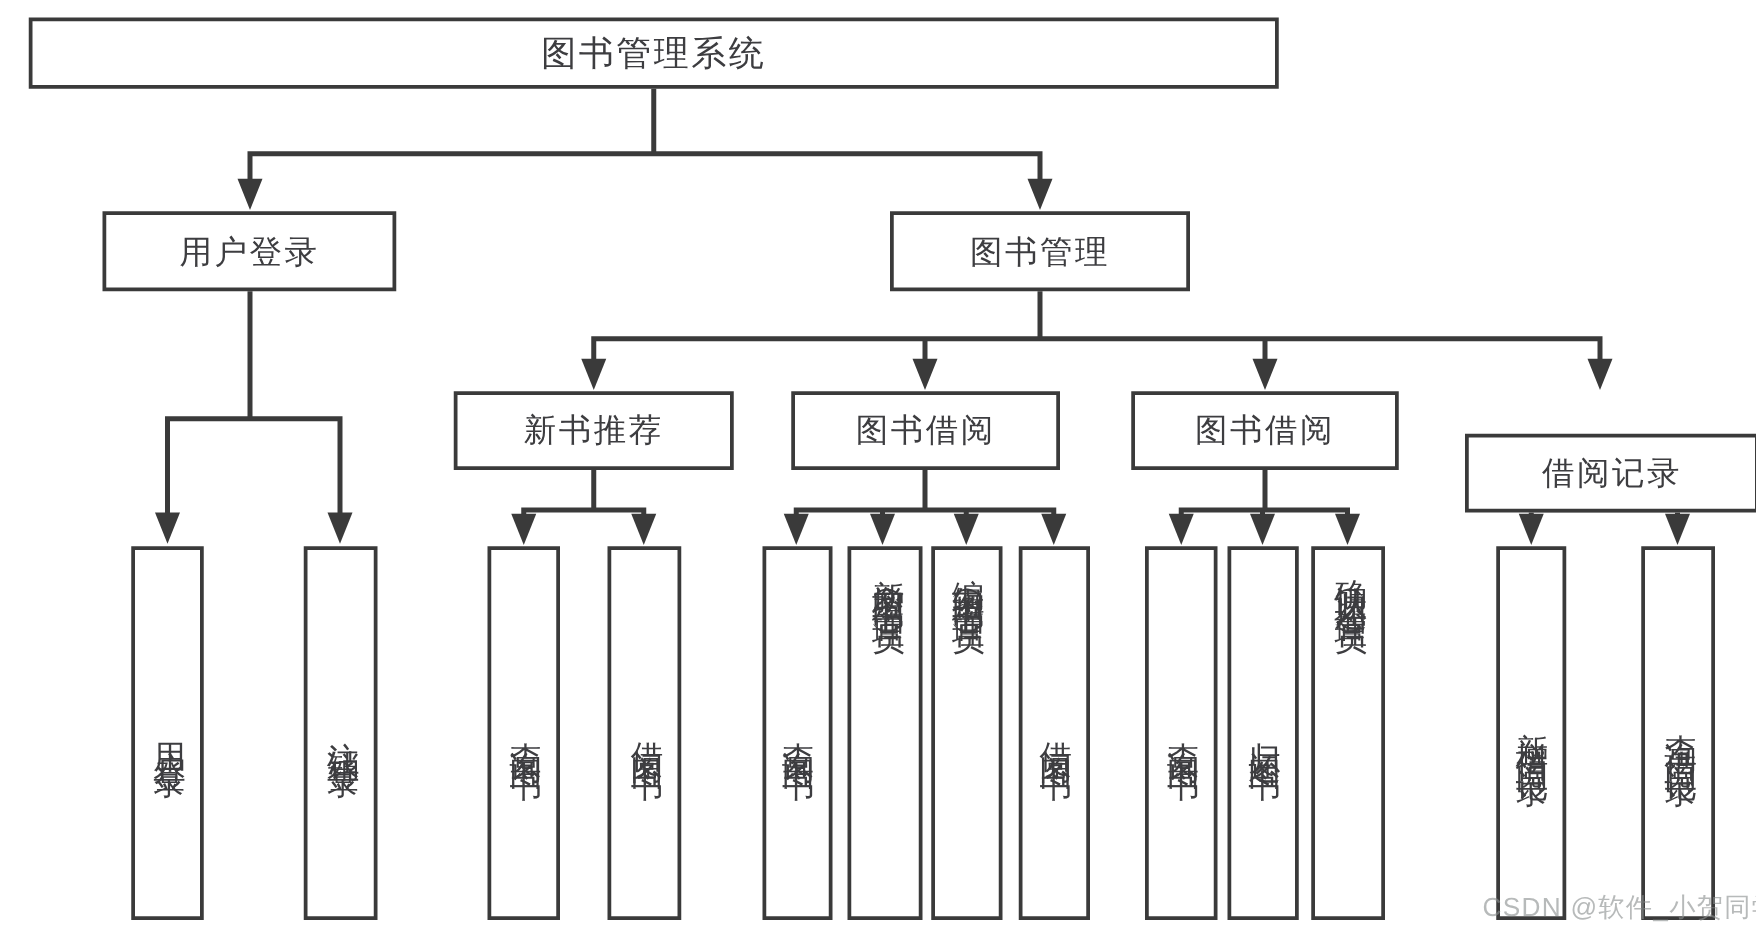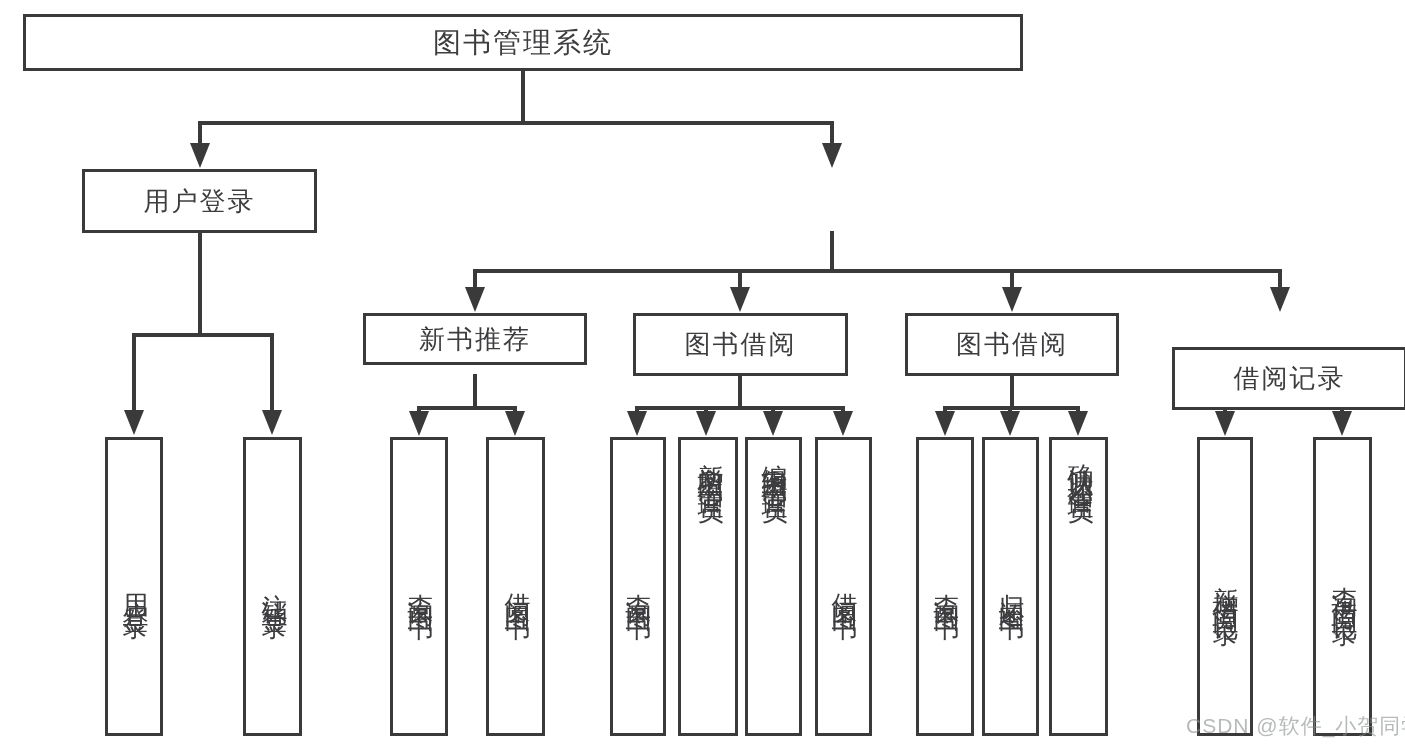--- a/index.html
+++ b/index.html
@@ -125,22 +125,23 @@
     <g>
       <path d="M1280,376 L1280,408 M1225,408 L1342,408 M1225,408 L1225,413 M1342,408 L1342,413"></path>
       <polygon points="1215,411 1235,411 1225,436"></polygon>
       <polygon points="1332,411 1352,411 1342,436"></polygon>
     </g>
   </svg>
 
   <div class="node root" style="left:23px; top:14px; width:1000px; height:57px;">图书管理系统</div>
 
   <div class="node" style="left:82px; top:169px; width:235px; height:64px;">用户登录</div>
+  <div class="node" style="left:712px; top:169px; width:240px; height:64px;">图书管理</div>
 
-  <div class="node" style="left:363px; top:313px; width:224px; height:52px;">新书推荐</div>
+  <div class="node" style="left:363px; top:313px; width:224px; height:63px;">新书推荐</div>
   <div class="node" style="left:633px; top:313px; width:215px; height:63px;">图书借阅</div>
   <div class="node" style="left:905px; top:313px; width:214px; height:63px;">图书借阅</div>
   <div class="node" style="left:1172px; top:313px; width:235px; height:63px;margin-top:34px;">借阅记录</div>
 
   <div class="vnode" style="left:105px; top:437px; width:58px; height:299px;">用户登录</div>
   <div class="vnode" style="left:243px; top:437px; width:59px; height:299px;">注销登录</div>
 
   <div class="vnode" style="left:390px; top:437px; width:58px; height:299px;">查询图书</div>
   <div class="vnode" style="left:486px; top:437px; width:59px; height:299px;">借阅图书</div>
 

